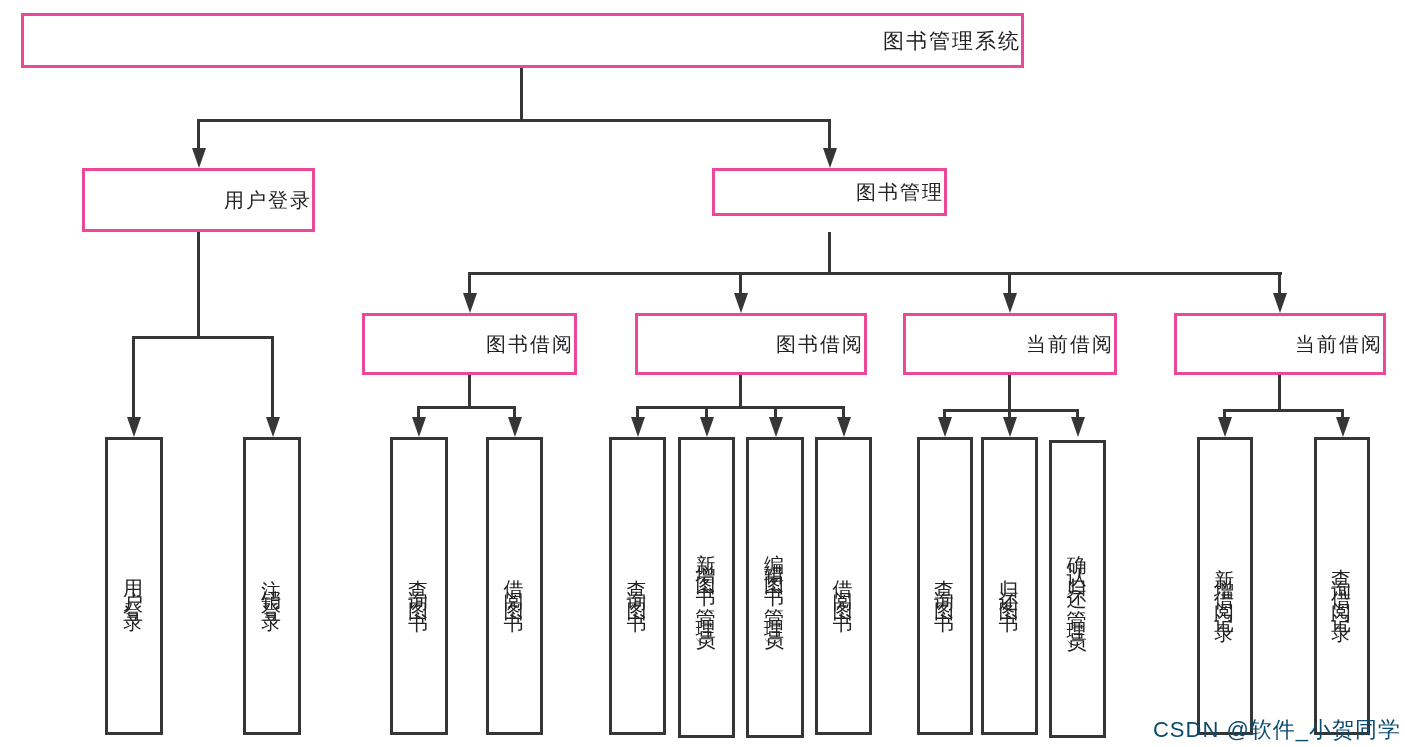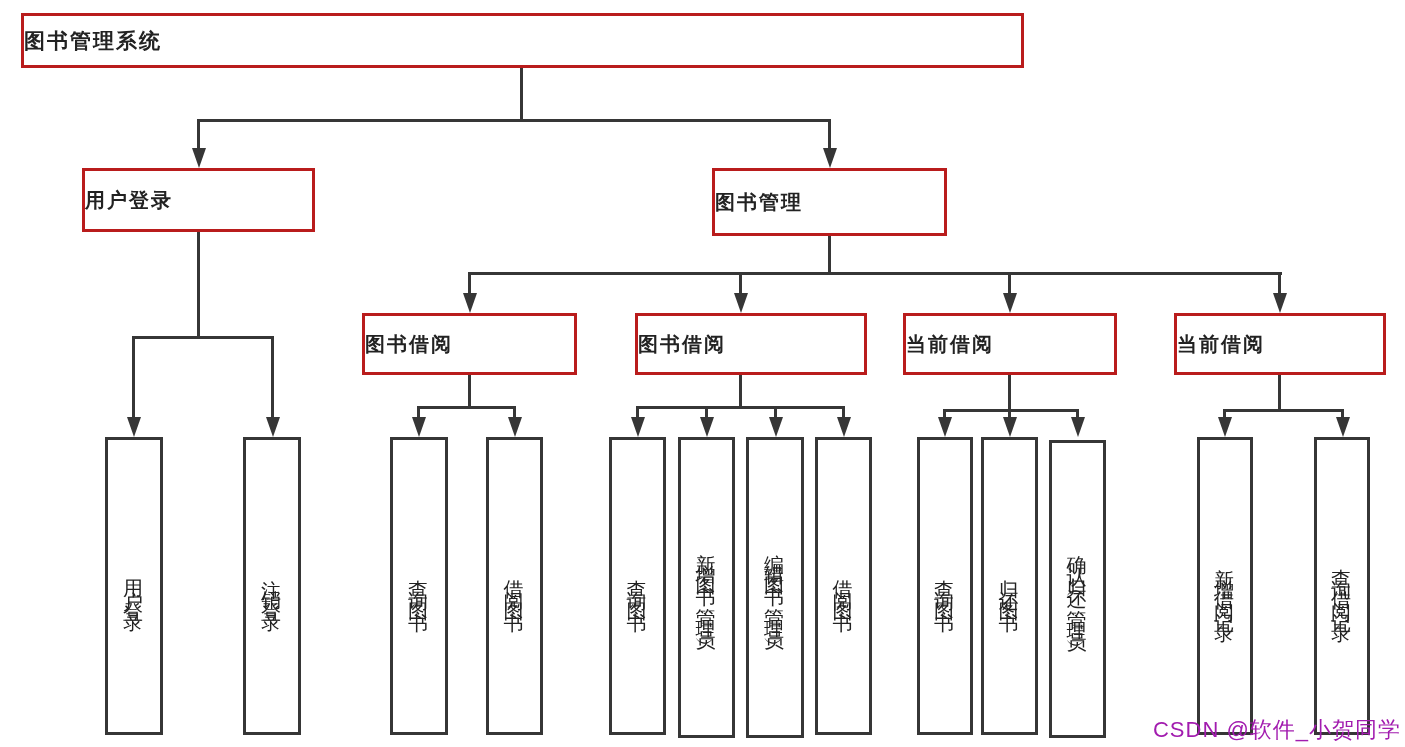--- a/index.html
+++ b/index.html
@@ -4,44 +4,44 @@
 <style>
   html,body{margin:0;padding:0;}
   body{
     width:1405px;height:747px;position:relative;overflow:hidden;
     background:#ffffff;
     font-family:"Liberation Sans",sans-serif;
   }
   .canvas{position:absolute;left:0;top:0;width:1405px;height:747px;}
   .box{
     position:absolute;box-sizing:border-box;
-    border:3px solid #b91c1c;background:#ffffff;
-    display:flex;align-items:center;justify-content:flex-start;
-    color:#222222;font-size:20px;letter-spacing:2px;font-weight:bold;
+    border:3px solid #ec4899;background:#ffffff;
+    display:flex;align-items:center;justify-content:flex-end;
+    color:#222222;font-size:20px;letter-spacing:2px;
   }
   .box.root{font-size:21px;}
   .vbox{
     position:absolute;box-sizing:border-box;
     border:3px solid #363636;background:#ffffff;
     display:flex;align-items:center;justify-content:center;
     color:#222222;font-size:20px;
   }
   .vbox span{
     writing-mode:vertical-rl;text-orientation:mixed;
     letter-spacing:11px;white-space:nowrap;
   }
   .hline,.vline{position:absolute;background:#363636;}
   .arrow{
     position:absolute;width:0;height:0;
     border-left:7px solid transparent;border-right:7px solid transparent;
     border-top:20px solid #363636;
   }
   .watermark{
     position:absolute;right:4px;bottom:2px;z-index:10;
-    color:#a21caf;font-size:22px;letter-spacing:1px;
+    color:#0c4a6e;font-size:22px;letter-spacing:1px;
   }
 </style>
 </head>
 <body>
 
 <div class="canvas">
 
   <div class="vline" style="left:520px;top:68px;width:3px;height:54px;"></div>
   <div class="hline" style="left:197px;top:119px;width:634px;height:3px;"></div>
   <div class="vline" style="left:197px;top:119px;width:3px;height:33px;"></div>
@@ -101,21 +101,21 @@
   <div class="vline" style="left:1341px;top:409px;width:3px;height:11px;"></div>
   <div class="arrow" style="left:1336px;top:417px;"></div>
 
   <div class="box root" style="left:21px;top:13px;width:1003px;height:55px;">
     <span>图书管理系统</span>
   </div>
 
   <div class="box" style="left:82px;top:168px;width:233px;height:64px;">
     <span>用户登录</span>
   </div>
-  <div class="box" style="left:712px;top:168px;width:235px;height:68px;">
+  <div class="box" style="left:712px;top:168px;width:235px;height:48px;">
     <span>图书管理</span>
   </div>
 
   <div class="box" style="left:362px;top:313px;width:215px;height:62px;">
     <span>图书借阅</span>
   </div>
   <div class="box" style="left:635px;top:313px;width:232px;height:62px;">
     <span>图书借阅</span>
   </div>
   <div class="box" style="left:903px;top:313px;width:214px;height:62px;">

